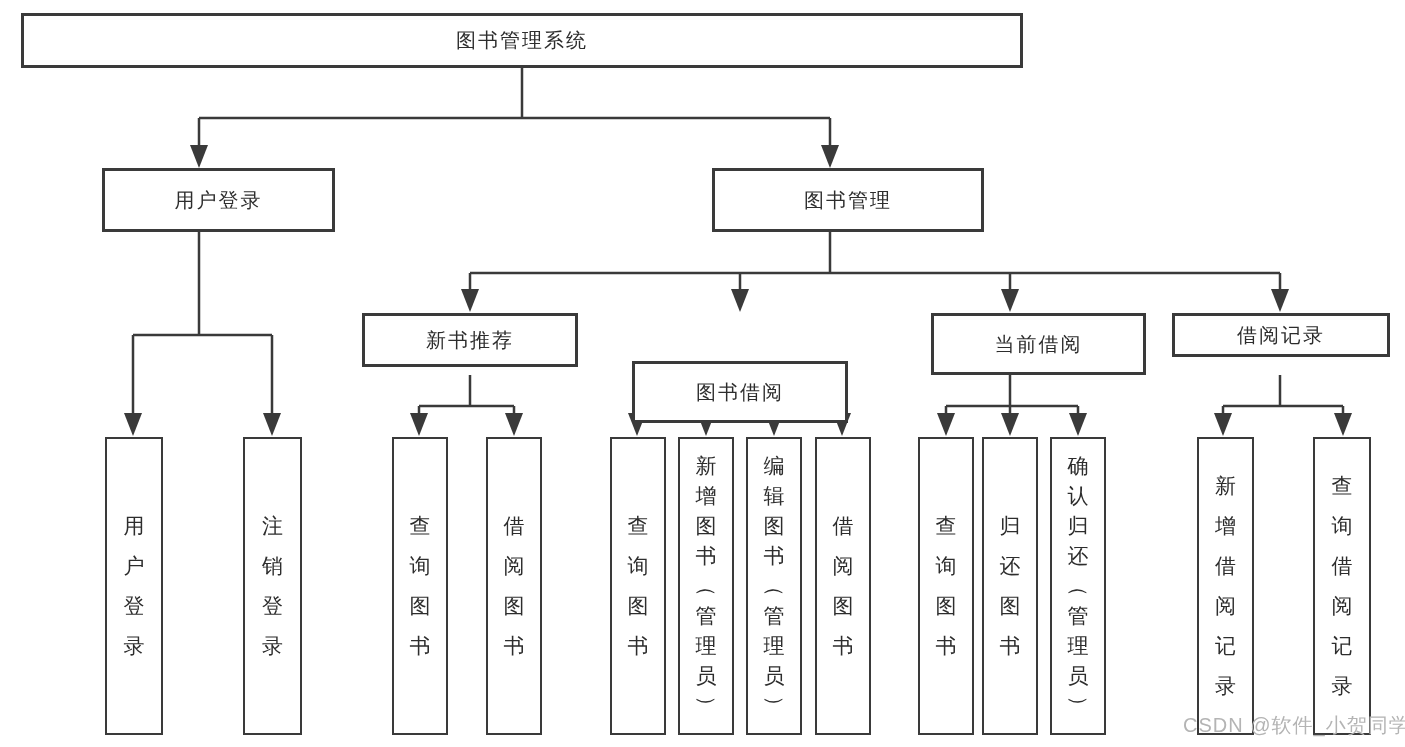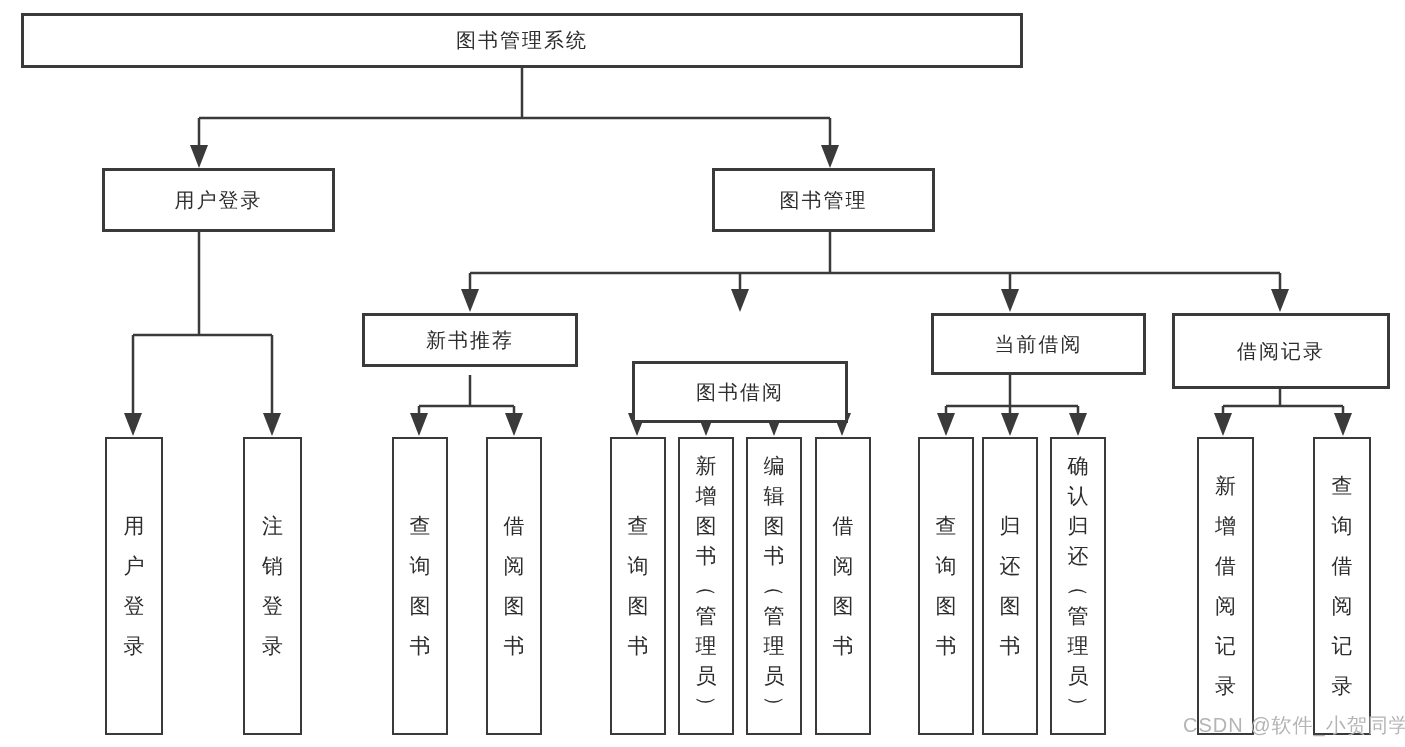--- a/index.html
+++ b/index.html
@@ -70,26 +70,26 @@
       <polygon points="1001,413 1019,413 1010,436"></polygon>
       <polygon points="1069,413 1087,413 1078,436"></polygon>
       <polygon points="1214,413 1232,413 1223,436"></polygon>
       <polygon points="1334,413 1352,413 1343,436"></polygon>
     </g>
   </svg>
 
   <div class="node" style="left:21px;top:13px;width:1002px;height:55px;">图书管理系统</div>
 
   <div class="node" style="left:82px;top:168px;width:233px;height:64px;margin-left:20px;">用户登录</div>
-  <div class="node" style="left:712px;top:168px;width:223px;height:64px;">图书管理</div>
+  <div class="node" style="left:712px;top:168px;width:272px;height:64px;">图书管理</div>
 
   <div class="node" style="left:362px;top:313px;width:216px;height:54px;">新书推荐</div>
   <div class="node" style="left:632px;top:313px;width:216px;height:62px;margin-top:48px;">图书借阅</div>
   <div class="node" style="left:903px;top:313px;width:215px;height:62px;margin-left:28px;">当前借阅</div>
-  <div class="node" style="left:1172px;top:313px;width:218px;height:76px;">借阅记录</div>
+  <div class="node" style="left:1172px;top:313px;width:218px;height:44px;">借阅记录</div>
 
   <div class="node vbox" style="left: 105px; top: 437px; width: 58px; height: 298px; line-height: 40px;">
       <div class="vchar">用</div>
       <div class="vchar">户</div>
       <div class="vchar">登</div>
       <div class="vchar">录</div>
     </div>
   <div class="node vbox" style="left: 243px; top: 437px; width: 59px; height: 298px; line-height: 40px;">
       <div class="vchar">注</div>
       <div class="vchar">销</div>

